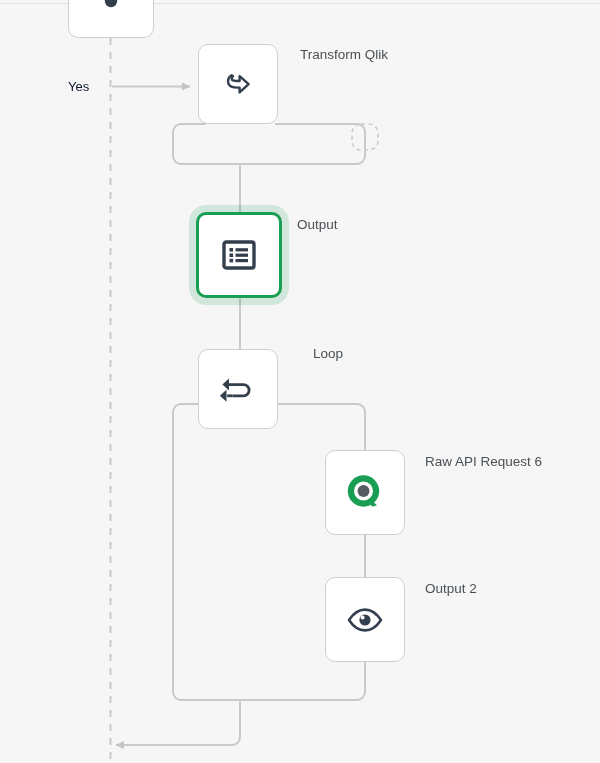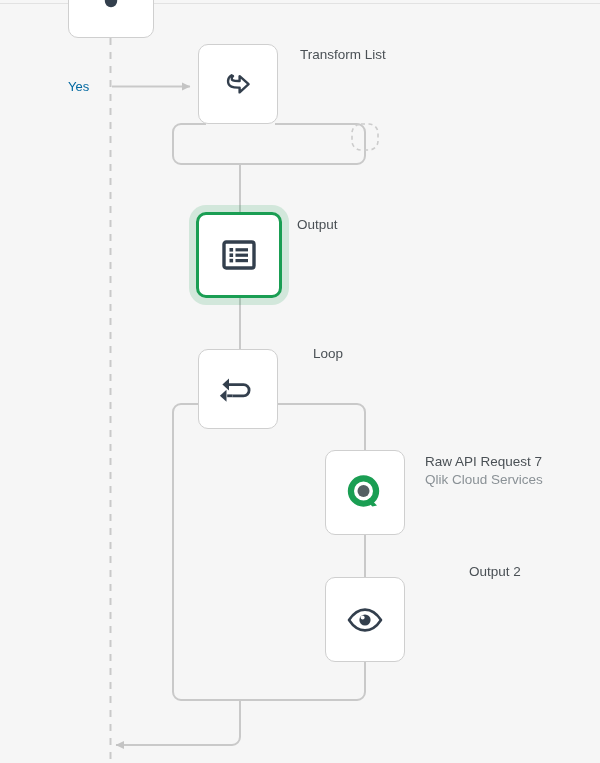--- a/index.html
+++ b/index.html
@@ -50,21 +50,21 @@
     white-space: nowrap;
   }
   .label .sub {
     display: block;
     color: #8a9196;
     font-size: 13.5px;
     line-height: 18px;
   }
   .edge-label {
     position: absolute;
-    color: #0369a1;
+    color: #0f172a;
     font-size: 13px;
     line-height: 16px;
     white-space: nowrap;
   }
   .top-rule {
     position: absolute;
     left: 0;
     top: 3px;
     width: 600px;
     height: 1px;
@@ -121,21 +121,21 @@
   </div>
 
   <div class="node" style="left:198px; top:44px; width:80px; height:80px;">
     <span class="node-icon">
       <svg width="40" height="40" viewBox="0 0 40 40">
         <path d="M13.6 11.2 C9.2 13.4 8.6 20.4 13.4 22.6 C16 23.8 19 23.6 21.6 23.6 L21.6 28.4 L30.6 20.2 L21.6 12.2 L21.6 17.0 C19 17.0 16.6 17.1 15.0 16.4 C13.2 15.6 13.4 13.4 15.0 12.0" fill="none" stroke="#333f4d" stroke-width="2.4" stroke-linejoin="round" stroke-linecap="round"></path>
       </svg>
     </span>
   </div>
   <div class="label" style="left:300px; top:46px;">
-    <span>Transform List</span>
+    <span>Transform Qlik</span>
   </div>
 
   <div class="node selected" style="left:196px; top:212px; width:86px; height:86px;">
     <span class="node-icon">
       <svg width="34" height="32" viewBox="0 0 34 32">
         <rect x="2" y="3" width="30" height="26" rx="2.2" fill="none" stroke="#333f4d" stroke-width="3.4"></rect>
         <rect x="7.5" y="9" width="3.6" height="3.6" fill="#333f4d"></rect>
         <rect x="7.5" y="14.4" width="3.6" height="3.6" fill="#333f4d"></rect>
         <rect x="7.5" y="19.8" width="3.6" height="3.6" fill="#333f4d"></rect>
         <rect x="13.5" y="9.2" width="12.5" height="3.2" fill="#333f4d"></rect>
@@ -166,34 +166,33 @@
   <div class="node" style="left:325px; top:450px; width:80px; height:85px;">
     <span class="node-icon">
       <svg width="40" height="40" viewBox="0 0 40 40">
         <circle cx="18.5" cy="18" r="12.6" fill="none" stroke="#1a9e53" stroke-width="6.2"></circle>
         <circle cx="18.5" cy="18" r="6" fill="#555f63"></circle>
         <path d="M24.8 25.2 L32 32.6 L27.4 33.6 L22.2 28.2 Z" fill="#1a9e53"></path>
       </svg>
     </span>
   </div>
   <div class="label" style="left:425px; top:453px;">
-    <span>Raw API Request 7</span>
-    <span class="sub">Qlik Cloud Services</span>
+    <span>Raw API Request 6</span>
   </div>
 
   <div class="node" style="left:325px; top:577px; width:80px; height:85px;">
     <span class="node-icon">
       <svg width="38" height="26" viewBox="0 0 38 26">
         <path d="M3 13 C8 5.4 14 2.6 19 2.6 C24 2.6 30 5.4 35 13 C30 20.6 24 23.4 19 23.4 C14 23.4 8 20.6 3 13 Z" fill="none" stroke="#333f4d" stroke-width="2.6" stroke-linejoin="round"></path>
         <circle cx="19" cy="13" r="5.6" fill="#333f4d"></circle>
         <circle cx="16.6" cy="10.6" r="2" fill="#ffffff"></circle>
       </svg>
     </span>
   </div>
-  <div class="label" style="left:425px; top:563px;margin-left:44px;">
+  <div class="label" style="left:425px; top:580px;">
     <span>Output 2</span>
   </div>
 
   <div class="edge-label" style="left:68px; top:79px;">
     <span>Yes</span>
   </div>
 
 </div>
 
 </body></html>

